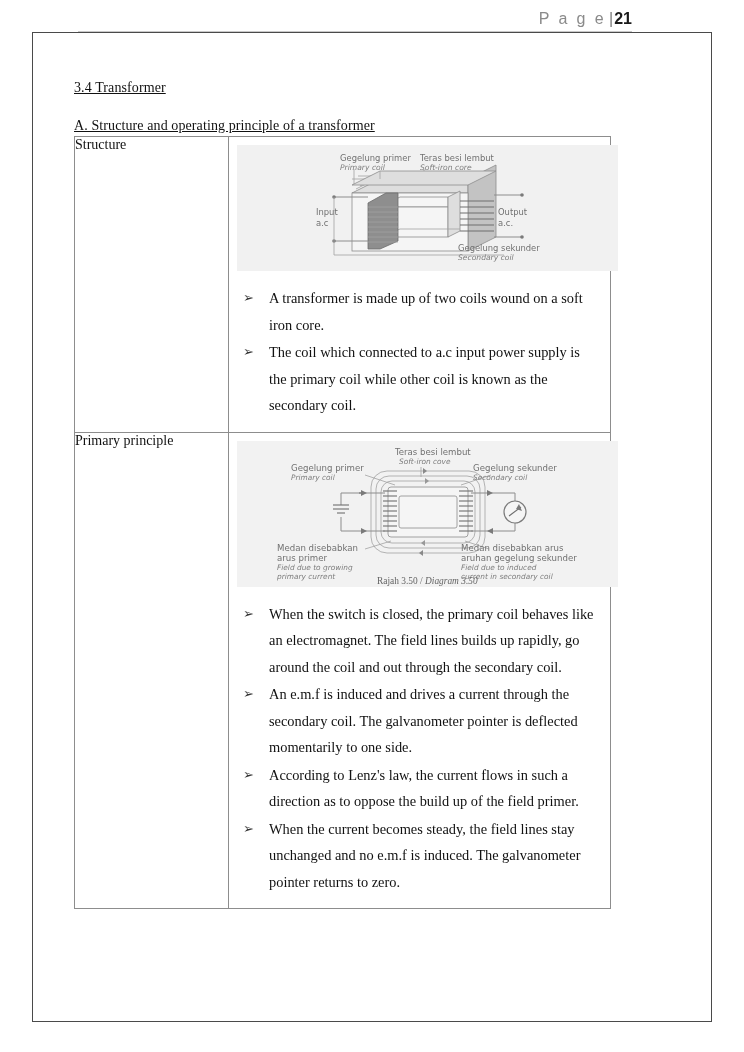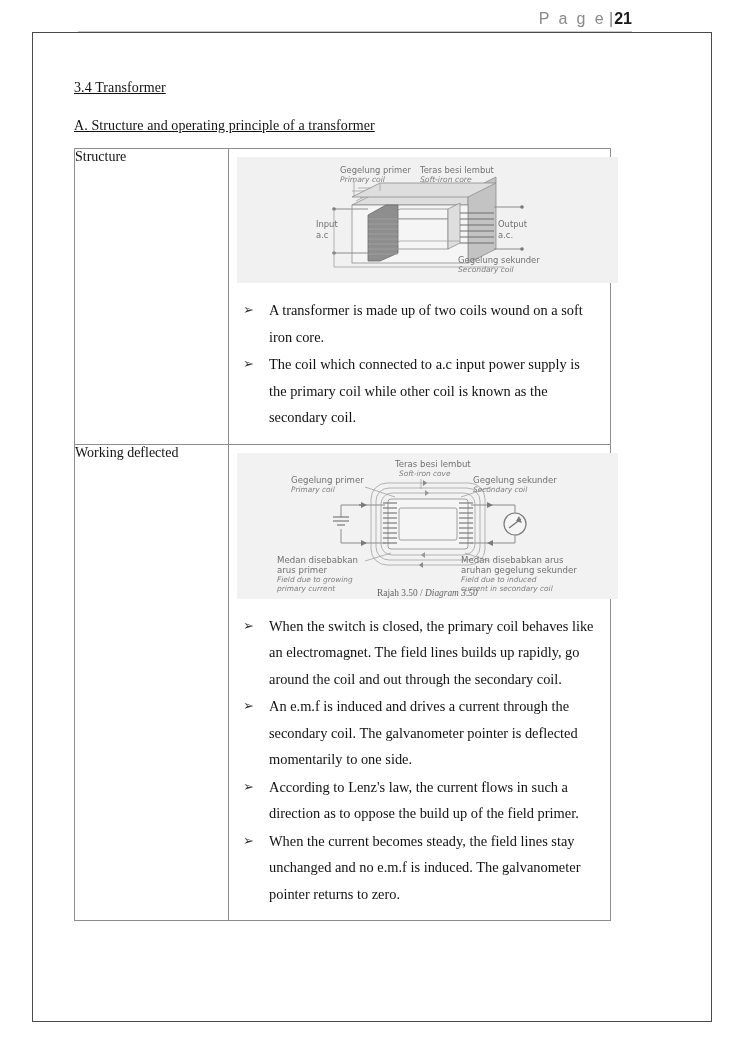--- a/index.html
+++ b/index.html
@@ -67,21 +67,21 @@
     width: 566px;
   }
 
   .heading {
     font-size: 14px;
     text-decoration: underline;
     margin: 0 0 22px 0;
     letter-spacing: .1px;
   }
   .heading.sub {
-    margin-bottom: 14px;
+    margin-bottom: 2px;
   }
 
   
   table.notes {
     border-collapse: collapse;
     width: 534px;
     table-layout: fixed;
     margin-left: 0;
   }
   table.notes td {
@@ -302,21 +302,21 @@
             <li>
               <span class="bullet-glyph">➢</span>
               <span>The coil which connected to a.c input power supply is the primary coil while other coil is known as the secondary coil.</span>
             </li>
           </ul>
 
         </td>
       </tr>
 
       <tr>
-        <td class="label-cell">Working deflected</td>
+        <td class="label-cell">Primary principle</td>
         <td class="body-cell">
 
           <div class="figure figure-2">
             <svg class="fig-svg" width="310" height="146" viewBox="0 0 310 146" xmlns="http://www.w3.org/2000/svg">
 
               <path class="ln-thin" d="M148 26 L148 36"></path>
               <path class="ln-thin" d="M92 34 L122 44"></path>
               <path class="ln-thin" d="M218 34 L188 44"></path>
               <path class="ln-thin" d="M92 108 L118 100"></path>
               <path class="ln-thin" d="M216 108 L192 100"></path>

